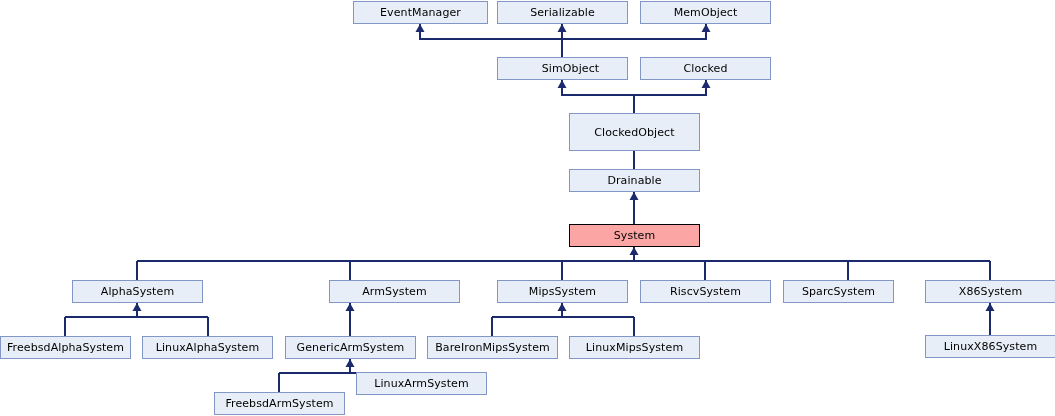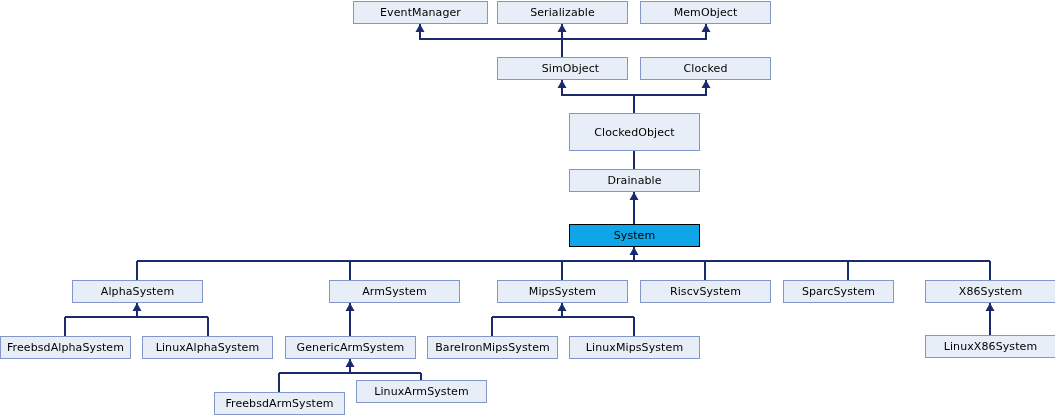--- a/index.html
+++ b/index.html
@@ -35,21 +35,21 @@
     line-height: 1;
     display: flex;
     align-items: center;
     justify-content: center;
     white-space: nowrap;
     letter-spacing: 0.1px;
     z-index: 2;
   }
   .node.current {
     border: 1px solid #000000;
-    background: #0ea5e9;
+    background: #fca5a5;
   }
 </style>
 </head>
 <body>
 
 <div id="diagram">
   <svg id="edges" viewBox="0 0 1055 416" width="1055" height="416" xmlns="http://www.w3.org/2000/svg">
       <g stroke="#1a2a6c" stroke-width="1.4" fill="none" shape-rendering="crispEdges">
         <path d="M420,24 L420,39 L706,39 L706,24"></path>
         <path d="M562,24 L562,57"></path>
@@ -154,17 +154,17 @@
       </div>
       <div class="node" style="left: 569px; top: 336px; width: 131px; height: 23px;">
         <span>LinuxMipsSystem</span>
       </div>
       <div class="node" style="left: 925px; top: 335px; width: 131px; height: 23px;">
         <span>LinuxX86System</span>
       </div>
       <div class="node" style="left: 214px; top: 392px; width: 131px; height: 23px;">
         <span>FreebsdArmSystem</span>
       </div>
-      <div class="node" style="left: 356px; top: 380px; width: 131px; height: 23px;">
+      <div class="node" style="left: 356px; top: 372px; width: 131px; height: 23px;">
         <span>LinuxArmSystem</span>
       </div>
     </div>
 </div>
 
 </body></html>

